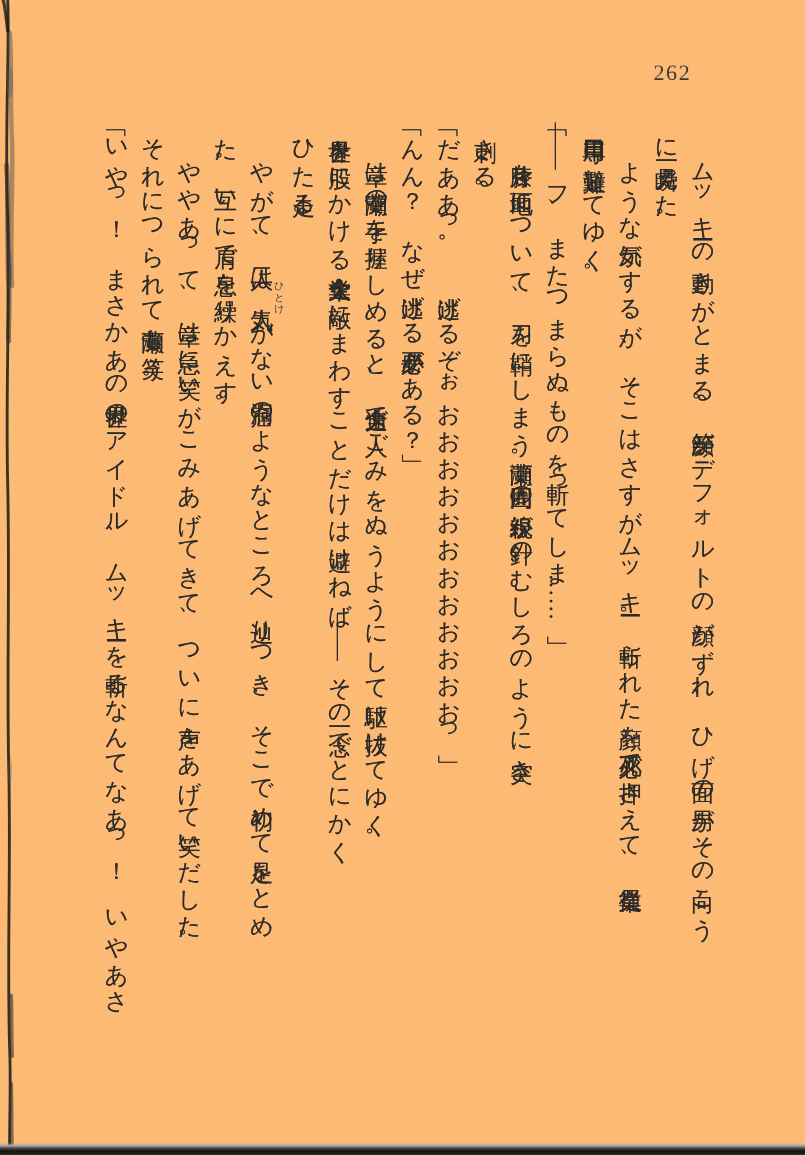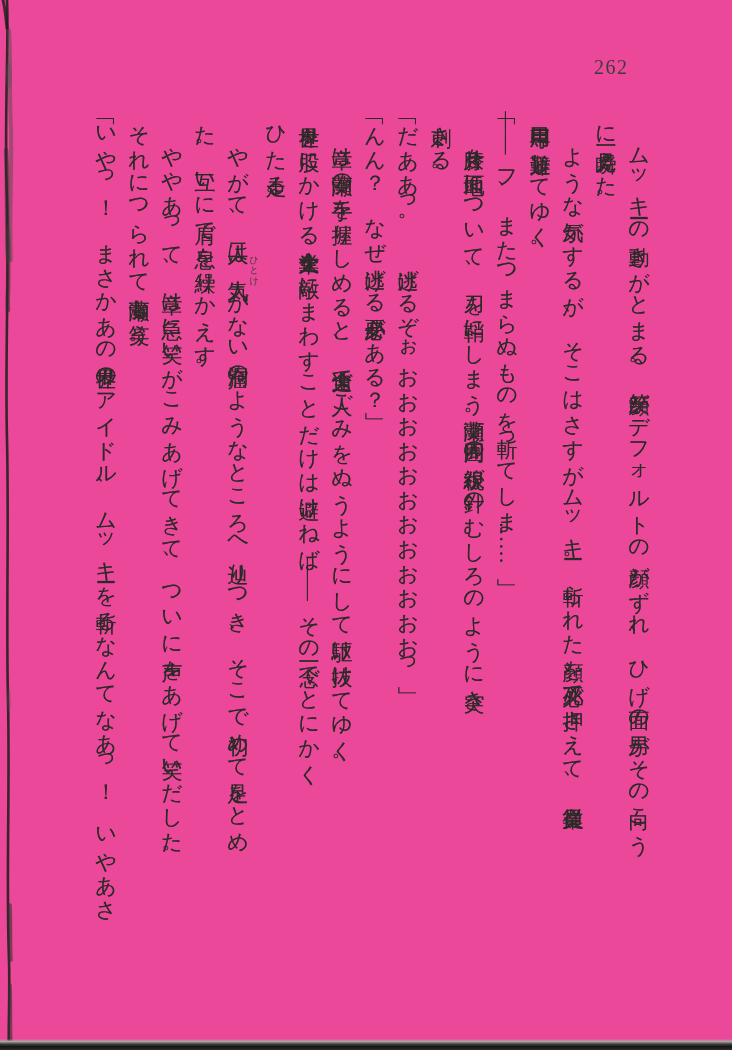--- a/index.html
+++ b/index.html
@@ -1,20 +1,20 @@
 <!DOCTYPE html>
 <html lang="ja"><head>
 <meta charset="utf-8">
 <style>
   html,body { margin:0; padding:0; background:#ffffff; }
   .page {
     position:relative;
     width:732px;
     height:1050px;
-    background:#ec4899;
+    background:#fdba74;
     overflow:hidden;
     font-family:"Liberation Serif","DejaVu Serif",serif;
   }
   .page-number {
     position:absolute;
     top:56px;
     left:594px;
     font-size:20px;
     letter-spacing:1.5px;
     color:#3c3c3a;

